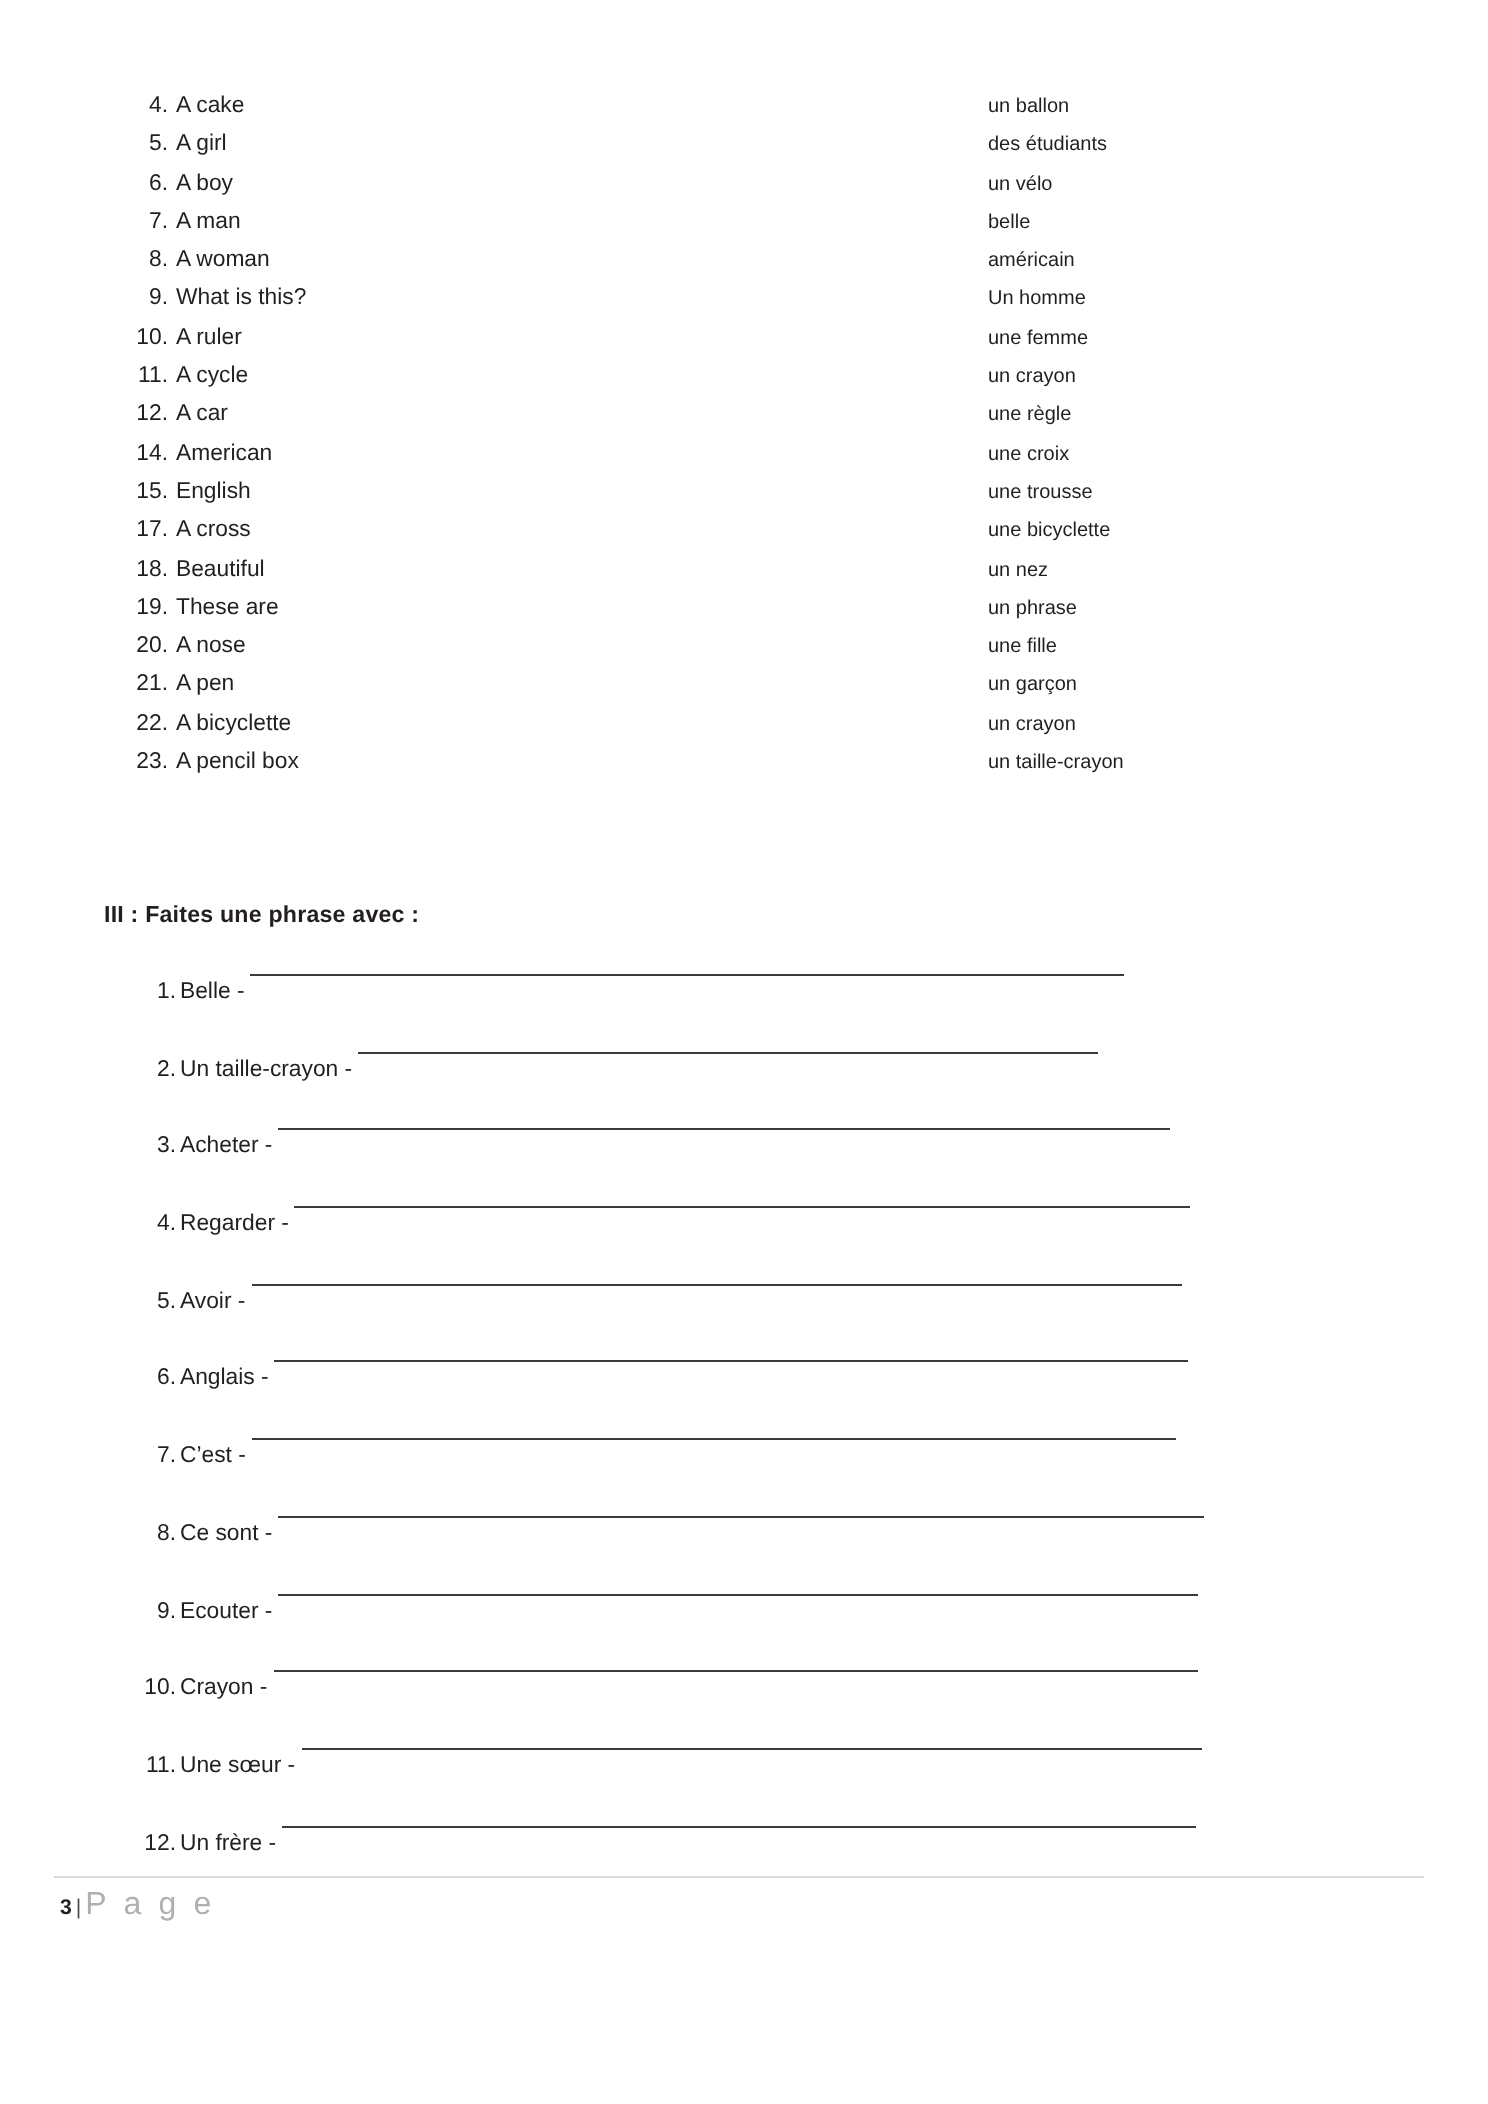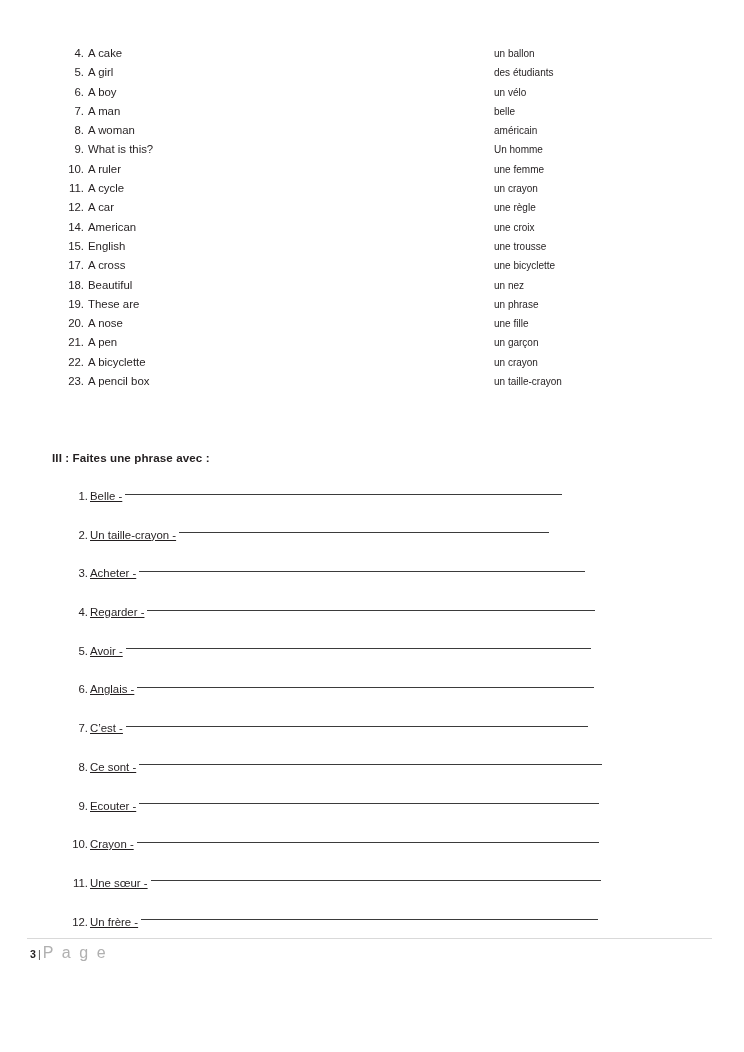--- a/index.html
+++ b/index.html
@@ -89,23 +89,22 @@
     text-align: right;
     line-height: 14px;
     font-size: 11.4px;
   }
   .sent-body {
     position: absolute;
     left: 90px;
     right: 0;
     line-height: 14px;
     display: flex;
-    align-items: center;
+    align-items: flex-start;
     white-space: nowrap;
-    text-decoration: underline;
   }
   .sent-label {
     font-size: 11.4px;
     color: #231f20;
     flex: 0 0 auto;
     padding-right: 3px;
   }
   .sent-rule {
     display: block;
     height: 0;

